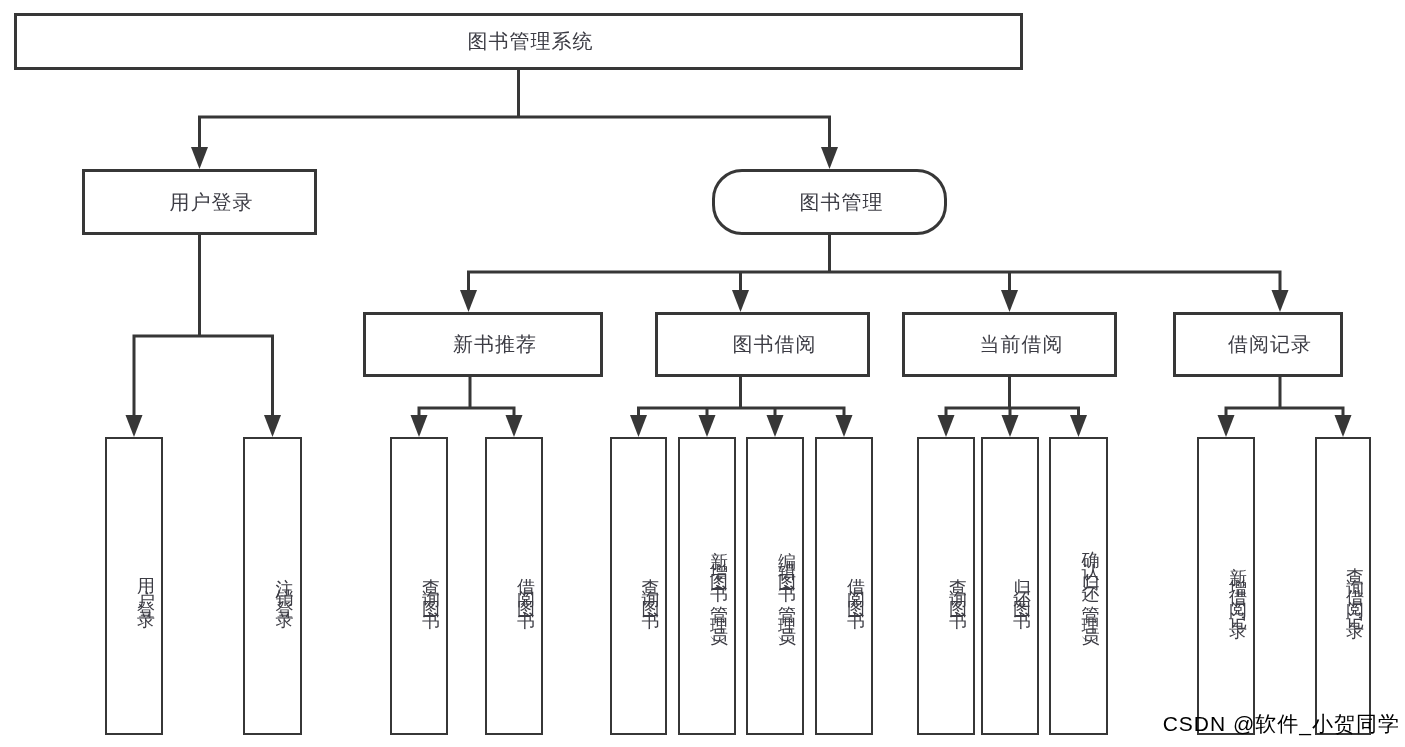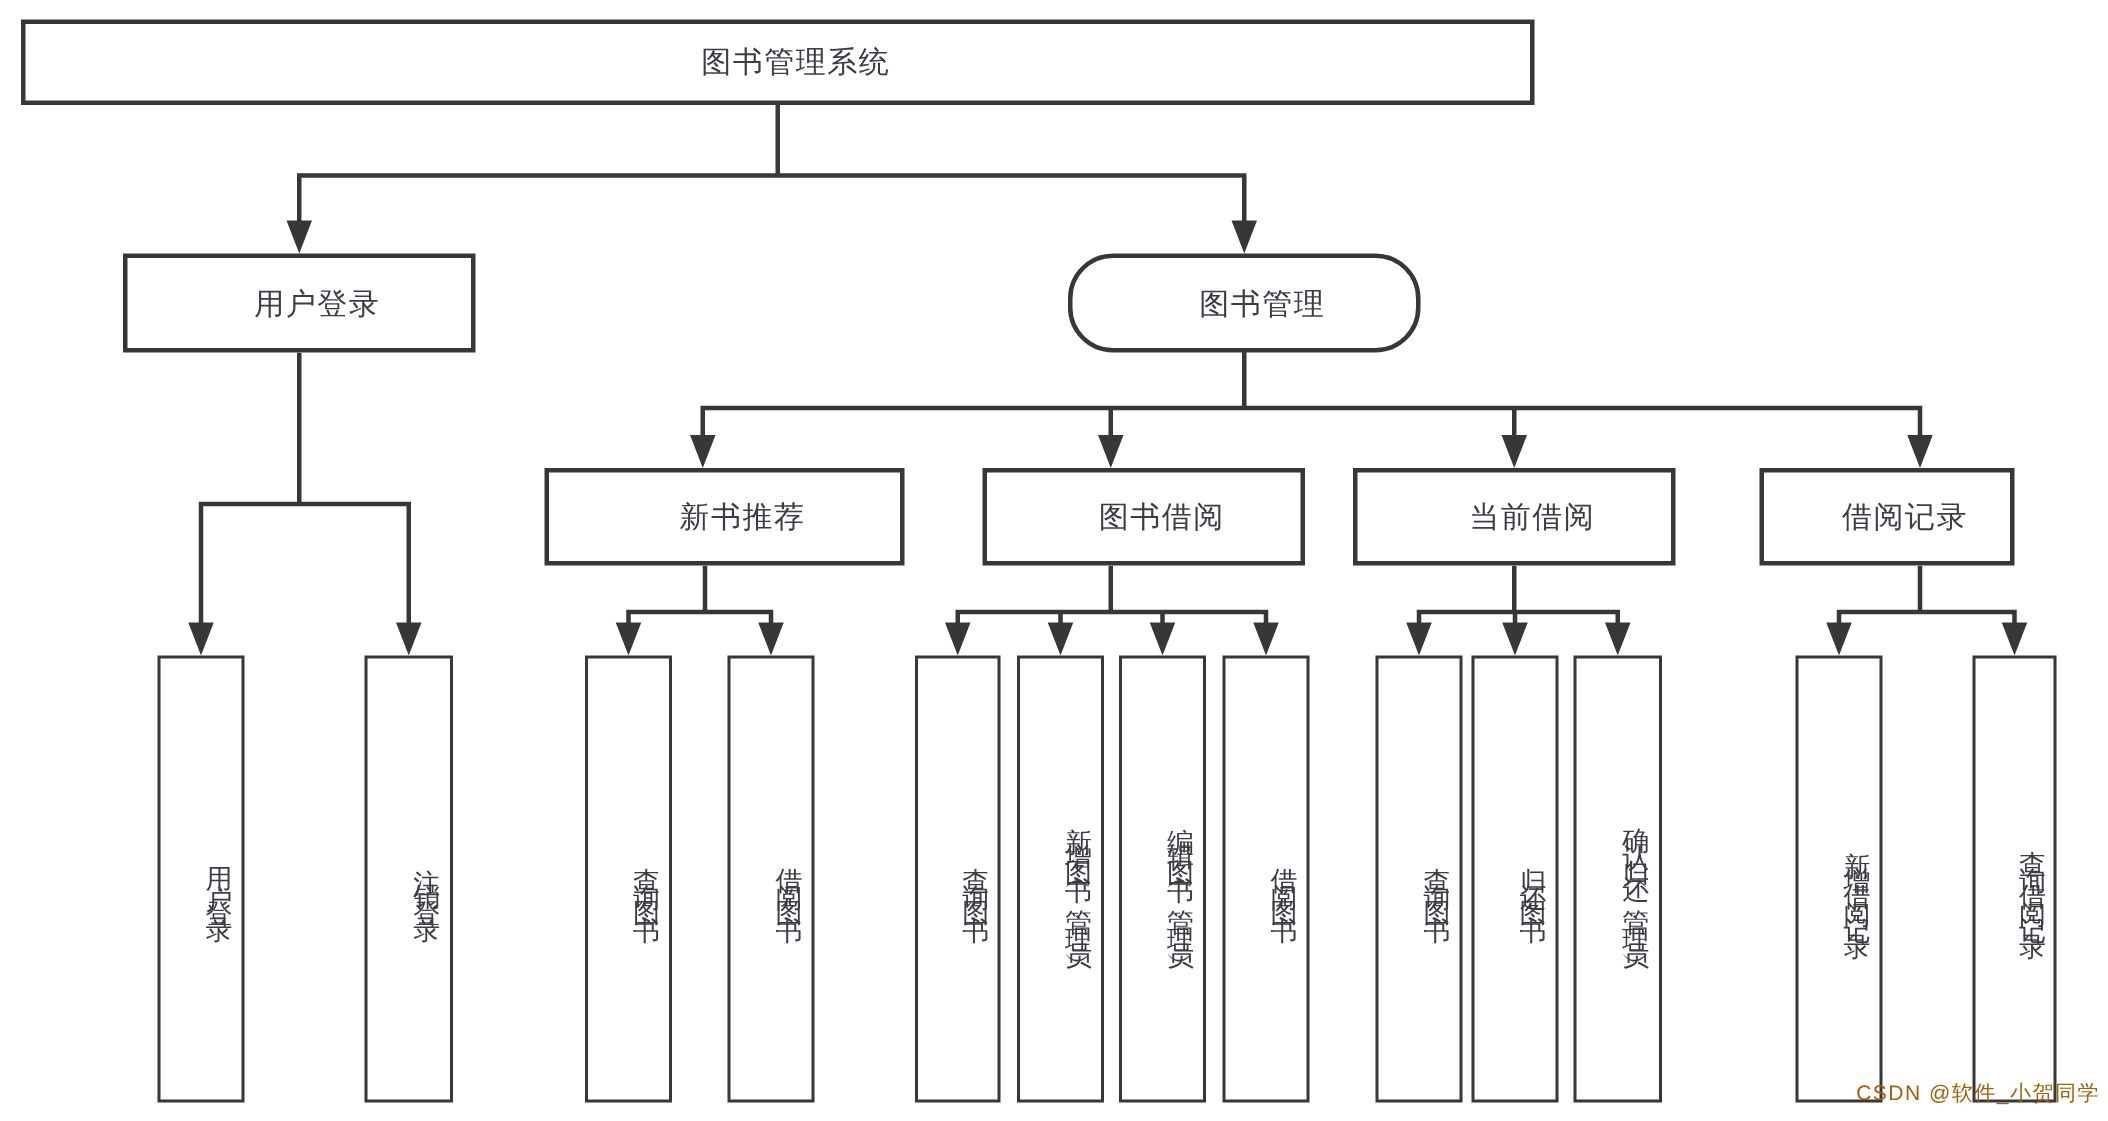--- a/index.html
+++ b/index.html
@@ -32,22 +32,22 @@
     writing-mode:vertical-rl;
     text-orientation:mixed;
     font-size:18px;
     line-height:1;
     letter-spacing:11px;
     white-space:nowrap;
   }
   .watermark{
     position:absolute;
     right:5px;bottom:9px;
-    font-size:14px;
-    color:#a16207;
+    font-size:21px;
+    color:#000000;
     letter-spacing:1px;
     z-index:3;
   }
 </style>
 </head>
 <body>
 
 <div class="canvas">
 
   <svg class="wires" width="1405" height="747" viewBox="0 0 1405 747" aria-hidden="true">

